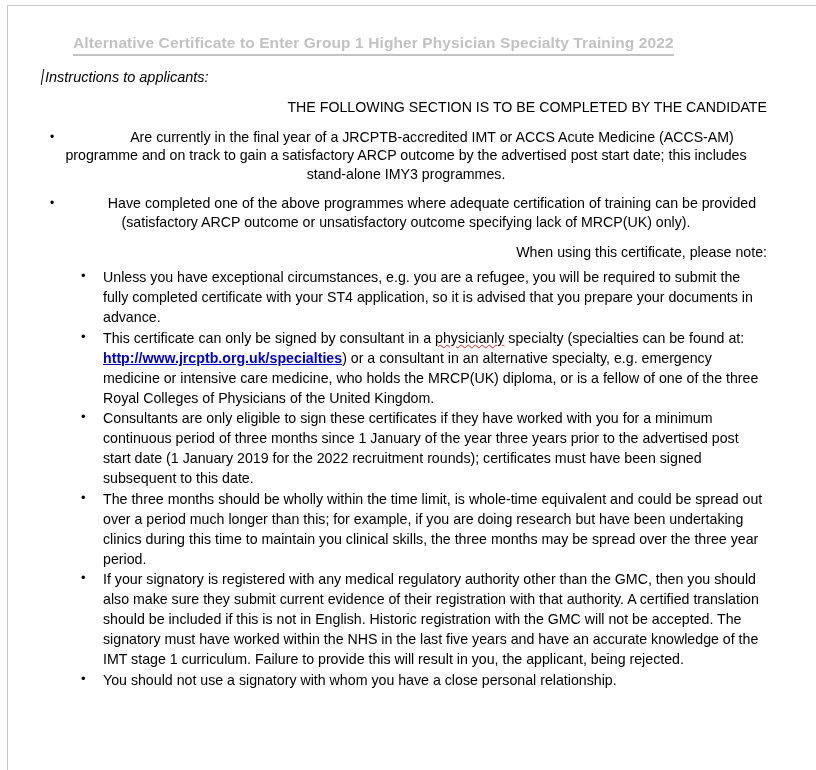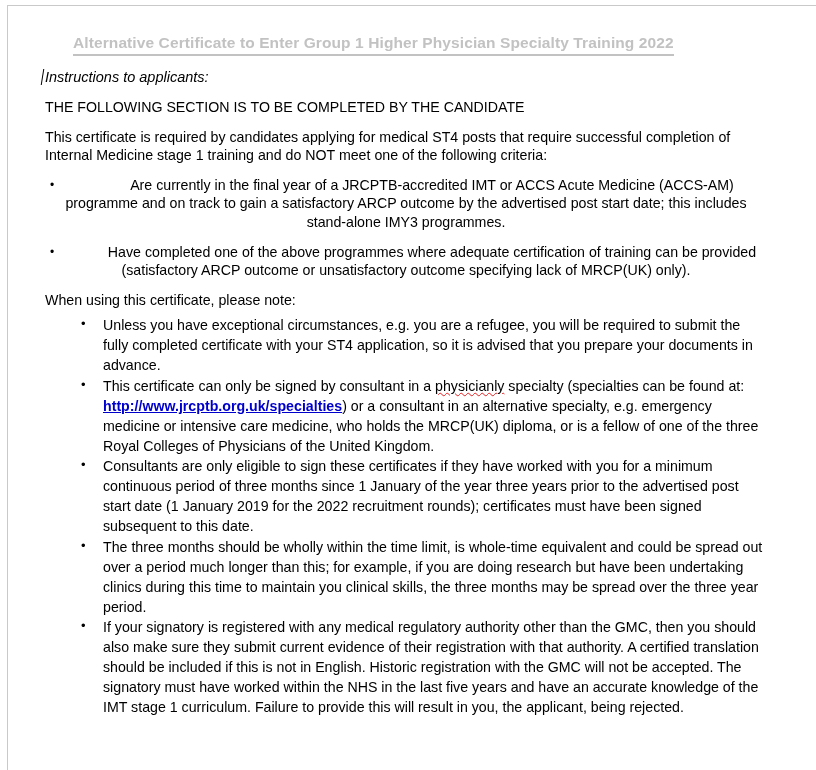--- a/index.html
+++ b/index.html
@@ -73,20 +73,21 @@
     background: #000000;
     transform: skewX(-9deg);
   }
 
   
   .para {
     font-size: 14.2px;
     line-height: 18.6px;
     color: #000000;
     margin-bottom: 11px;
+    text-align: right;
   }
   .para.tight {
     margin-bottom: 6px;
   }
 
   
   .tab-bullet {
     font-size: 14.2px;
     line-height: 18.6px;
     color: #000000;
@@ -158,37 +159,37 @@
       <div class="doc-title">Alternative Certificate to Enter Group 1 Higher Physician Specialty Training 2022</div>
     </div>
 
     <div class="instructions-line">
       <span class="caret"></span>
       <span>Instructions to applicants:</span>
     </div>
 
     <div class="para">THE FOLLOWING SECTION IS TO BE COMPLETED BY THE CANDIDATE</div>
 
-    <div class="para">This certificate is required by candidates applying for medical ST4 posts that require successful completion of Internal Medicine stage 1 training and do NOT meet one of the following criteria:</div>
 
     <div id="criteria-list">
         <div class="tab-bullet">
           <span class="tb-mark">•</span>
           <span class="tb-text"><span class="tb-first-indent"></span>Are currently in the final year of a JRCPTB-accredited IMT or ACCS Acute Medicine (ACCS-AM) programme and on track to gain a satisfactory ARCP outcome by the advertised post start date; this includes stand-alone IMY3 programmes.</span>
         </div>
         <div class="tab-bullet">
           <span class="tb-mark">•</span>
           <span class="tb-text"><span class="tb-first-indent"></span>Have completed one of the above programmes where adequate certification of training can be provided (satisfactory ARCP outcome or unsatisfactory outcome specifying lack of MRCP(UK) only).</span>
         </div>
       </div>
 
     <div class="para tight">When using this certificate, please note:</div>
 
     <ul class="bullets" id="notes-list">
         <li>Unless you have exceptional circumstances, e.g. you are a refugee, you will be required to submit the fully completed certificate with your ST4 application, so it is advised that you prepare your documents in advance.</li>
         <li>This certificate can only be signed by consultant in a <span class="misspelled">physicianly</span> specialty (specialties can be found at: <span class="hyperlink">http://www.jrcptb.org.uk/specialties</span>) or a consultant in an alternative specialty, e.g. emergency medicine or intensive care medicine, who holds the MRCP(UK) diploma, or is a fellow of one of the three Royal Colleges of Physicians of the United Kingdom.</li>
         <li>Consultants are only eligible to sign these certificates if they have worked with you for a minimum continuous period of three months since 1 January of the year three years prior to the advertised post start date (1 January 2019 for the 2022 recruitment rounds); certificates must have been signed subsequent to this date.</li>
         <li>The three months should be wholly within the time limit, is whole-time equivalent and could be spread out over a period much longer than this; for example, if you are doing research but have been undertaking clinics during this time to maintain you clinical skills, the three months may be spread over the three year period.</li>
         <li>If your signatory is registered with any medical regulatory authority other than the GMC, then you should also make sure they submit current evidence of their registration with that authority. A certified translation should be included if this is not in English. Historic registration with the GMC will not be accepted. The signatory must have worked within the NHS in the last five years and have an accurate knowledge of the IMT stage 1 curriculum. Failure to provide this will result in you, the applicant, being rejected.</li>
+        <li>You should not use a signatory with whom you have a close personal relationship.</li>
       </ul>
 
   </div>
 </div>
 
 </body></html>

